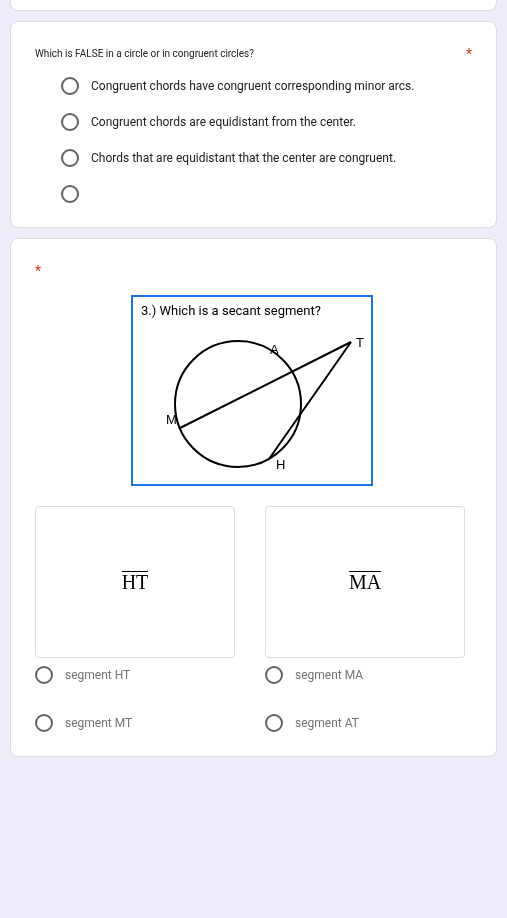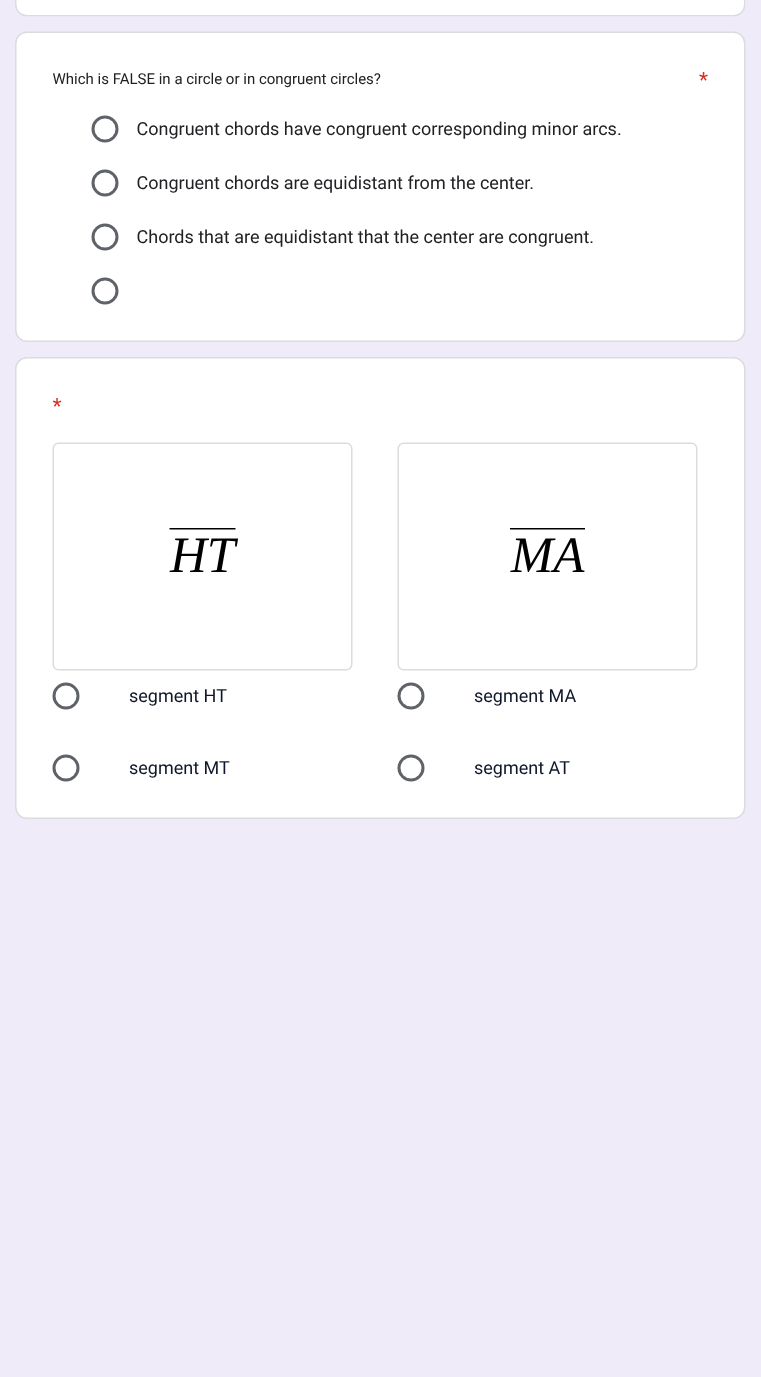--- a/index.html
+++ b/index.html
@@ -89,42 +89,40 @@
       height: 150px;
       width: 198px;
       display: flex;
       align-items: center;
       justify-content: center;
       margin-bottom: 8px;
       background: #fff;
     }
     .seg-text {
       font-family: 'Times New Roman', serif;
-      font-size: 34px;
-      font-style: italic;
+      font-size: 20px;
       font-weight: 400;
       position: relative;
     }
     .overline {
       position: absolute;
       top: 0;
       left: 0;
       right: 0;
       height: 1px;
       background: #000;
     }
     .grid-radio-row {
       display: flex;
       align-items: center;
     }
     .grid-label {
       font-size: 12px;
-      color: #0f172a;
+      color: #737373;
       cursor: pointer;
-      margin-left: 21px;
     }
     .top-partial {
       background: #fff;
       border-radius: 0 0 8px 8px;
       margin: 0 10px 10px 10px;
       height: 10px;
       border: 1px solid #dadce0;
       border-top: none;
     }
   </style>
@@ -150,20 +148,32 @@
     <span class="option-label">Chords that are equidistant that the center are congruent.</span>
   </div>
   <div class="option-row" style="margin-bottom:0">
     <div class="radio"></div>
   </div>
 </div>
 
 <div class="card">
   <span class="required-left">*</span>
   
+  <div class="image-box">
+    <div class="image-header">3.) Which is a secant segment?</div>
+    <svg class="svg-diagram" width="238" height="160" viewBox="0 0 238 160">
+      <circle cx="105" cy="80" r="63" fill="none" stroke="#000" stroke-width="2"></circle>
+      <line x1="47" y1="104" x2="218" y2="18" stroke="#000" stroke-width="2"></line>
+      <line x1="136" y1="135" x2="218" y2="18" stroke="#000" stroke-width="2"></line>
+      <text x="137" y="30" font-size="13" font-family="Arial">A</text>
+      <text x="223" y="23" font-size="13" font-family="Arial">T</text>
+      <text x="33" y="100" font-size="13" font-family="Arial">M</text>
+      <text x="143" y="145" font-size="13" font-family="Arial">H</text>
+    </svg>
+  </div>
   
   <div class="grid-options">
     <div class="grid-item">
       <div class="image-answer-box">
         <span class="seg-text"><span class="overline"></span><span>HT</span></span>
       </div>
       <div class="grid-radio-row">
         <div class="radio"></div>
         <span class="grid-label">segment HT</span>
       </div>

